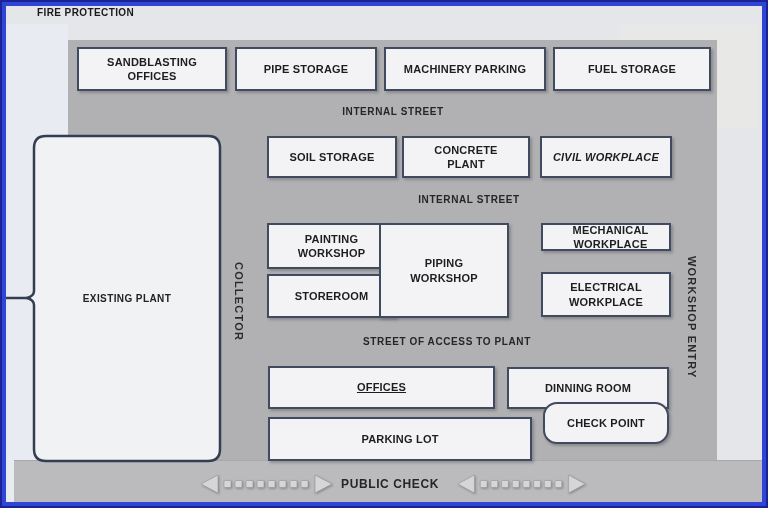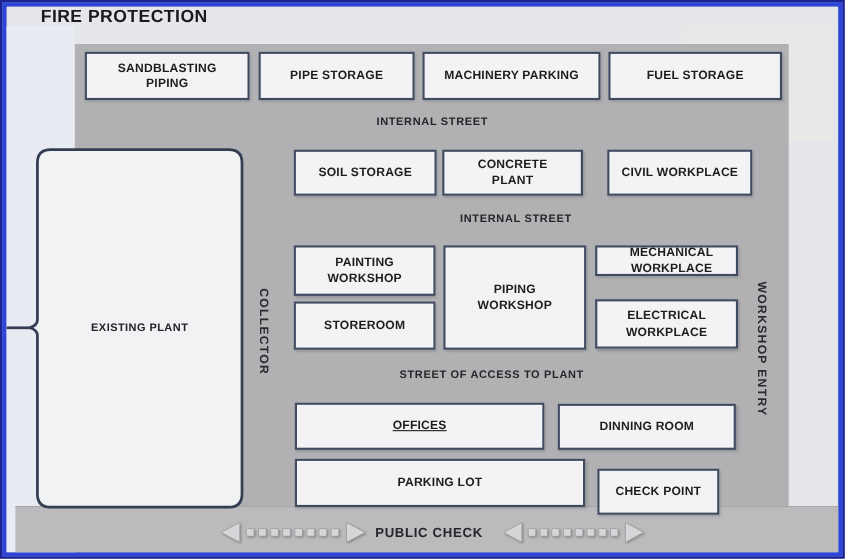--- a/index.html
+++ b/index.html
@@ -27,21 +27,21 @@
     font-weight:700; font-size:11px; line-height:1.3; letter-spacing:.2px; color:#1d1d1f;
     box-shadow:1.5px 2px 2.5px rgba(70,70,78,.35);
     padding:2px 8px;
   }
   .street {
     position:absolute; z-index:4; transform:translateX(-50%);
     font-weight:700; font-size:10px; letter-spacing:.6px; color:#26262a; white-space:nowrap;
   }
   .plain-label {
     position:absolute; z-index:4;
-    font-weight:700; font-size:16px; letter-spacing:.4px; color:#1a1a1c; white-space:nowrap;
+    font-weight:700; font-size:10px; letter-spacing:.4px; color:#1a1a1c; white-space:nowrap;
   }
   .vlabel {
     position:absolute; z-index:4; writing-mode:vertical-rl;
     font-weight:700; font-size:11px; letter-spacing:1.2px; color:#2b2b2f; white-space:nowrap;
   }
   .ep-label {
     position:absolute; z-index:4; left:34px; top:136px; width:186px; height:325px;
     display:flex; align-items:center; justify-content:center;
     font-weight:700; font-size:10px; letter-spacing:.4px; color:#232327;
   }
@@ -70,39 +70,39 @@
   <div class="plain-label" style="left:37px; top:7px;">FIRE PROTECTION</div>
 
   <div class="street" style="left:393px; top:106px;">INTERNAL STREET</div>
   <div class="street" style="left:469px; top:194px;">INTERNAL STREET</div>
   <div class="street" style="left:447px; top:336px;">STREET OF ACCESS TO PLANT</div>
   <div class="street" style="left:390px; top:477px; font-size:12px;">PUBLIC CHECK</div>
 
   <div class="vlabel" style="left:233px; top:262px;">COLLECTOR</div>
   <div class="vlabel" style="left:686px; top:256px;">WORKSHOP ENTRY</div>
 
-  <div class="box" style="left:77px;  top:47px; width:150px; height:44px;">SANDBLASTING PIPING</div>
+  <div class="box" style="left:77px;  top:47px; width:150px; height:44px;">SANDBLASTING OFFICES</div>
   <div class="box" style="left:235px; top:47px; width:142px; height:44px;">PIPE STORAGE</div>
   <div class="box" style="left:384px; top:47px; width:162px; height:44px;">MACHINERY PARKING</div>
   <div class="box" style="left:553px; top:47px; width:158px; height:44px;">FUEL STORAGE</div>
 
   <div class="box" style="left:267px; top:136px; width:130px; height:42px;">SOIL STORAGE</div>
   <div class="box" style="left:402px; top:136px; width:128px; height:42px; padding:0 22px;">CONCRETE PLANT</div>
-  <div class="box" style="left:552px; top:136px; width:132px; height:42px;">CIVIL WORKPLACE</div>
+  <div class="box" style="left:540px; top:136px; width:132px; height:42px;font-style:italic;">CIVIL WORKPLACE</div>
 
   <div class="box" style="left:267px; top:274px; width:129px; height:44px;">STOREROOM</div>
   <div class="box" style="left:267px; top:223px; width:129px; height:46px;">PAINTING WORKSHOP</div>
-  <div class="box" style="left:403px; top:223px; width:130px; height:95px; padding:0 24px;">PIPING WORKSHOP</div>
+  <div class="box" style="left:379px; top:223px; width:130px; height:95px; padding:0 24px;">PIPING WORKSHOP</div>
   <div class="box" style="left:541px; top:223px; width:130px; height:28px;padding-left:17px;">MECHANICAL WORKPLACE</div>
   <div class="box" style="left:541px; top:272px; width:130px; height:45px;">ELECTRICAL WORKPLACE</div>
 
   <div class="box" style="left:268px; top:366px; width:227px; height:43px;text-decoration:underline;">OFFICES</div>
   <div class="box" style="left:507px; top:367px; width:162px; height:42px;">DINNING ROOM</div>
   <div class="box" style="left:268px; top:417px; width:264px; height:44px;">PARKING LOT</div>
-  <div class="box" style="left:543px; top:426px; width:111px; height:42px;">CHECK POINT</div>
+  <div class="box" style="left:543px; top:402px; width:126px; height:42px;border-radius:14px;">CHECK POINT</div>
 
   <svg class="arrow-svg" style="left:198px; top:474px;" width="137" height="20" viewBox="0 0 137 20">
     <g fill="#d6d6d8" stroke="#96969a" stroke-width="0.6">
       <polygon points="20,1 3,10 20,19"></polygon>
       <rect x="26" y="6.5" width="7" height="7" rx="1"></rect>
       <rect x="37" y="6.5" width="7" height="7" rx="1"></rect>
       <rect x="48" y="6.5" width="7" height="7" rx="1"></rect>
       <rect x="59" y="6.5" width="7" height="7" rx="1"></rect>
       <rect x="70" y="6.5" width="7" height="7" rx="1"></rect>
       <rect x="81" y="6.5" width="7" height="7" rx="1"></rect>

